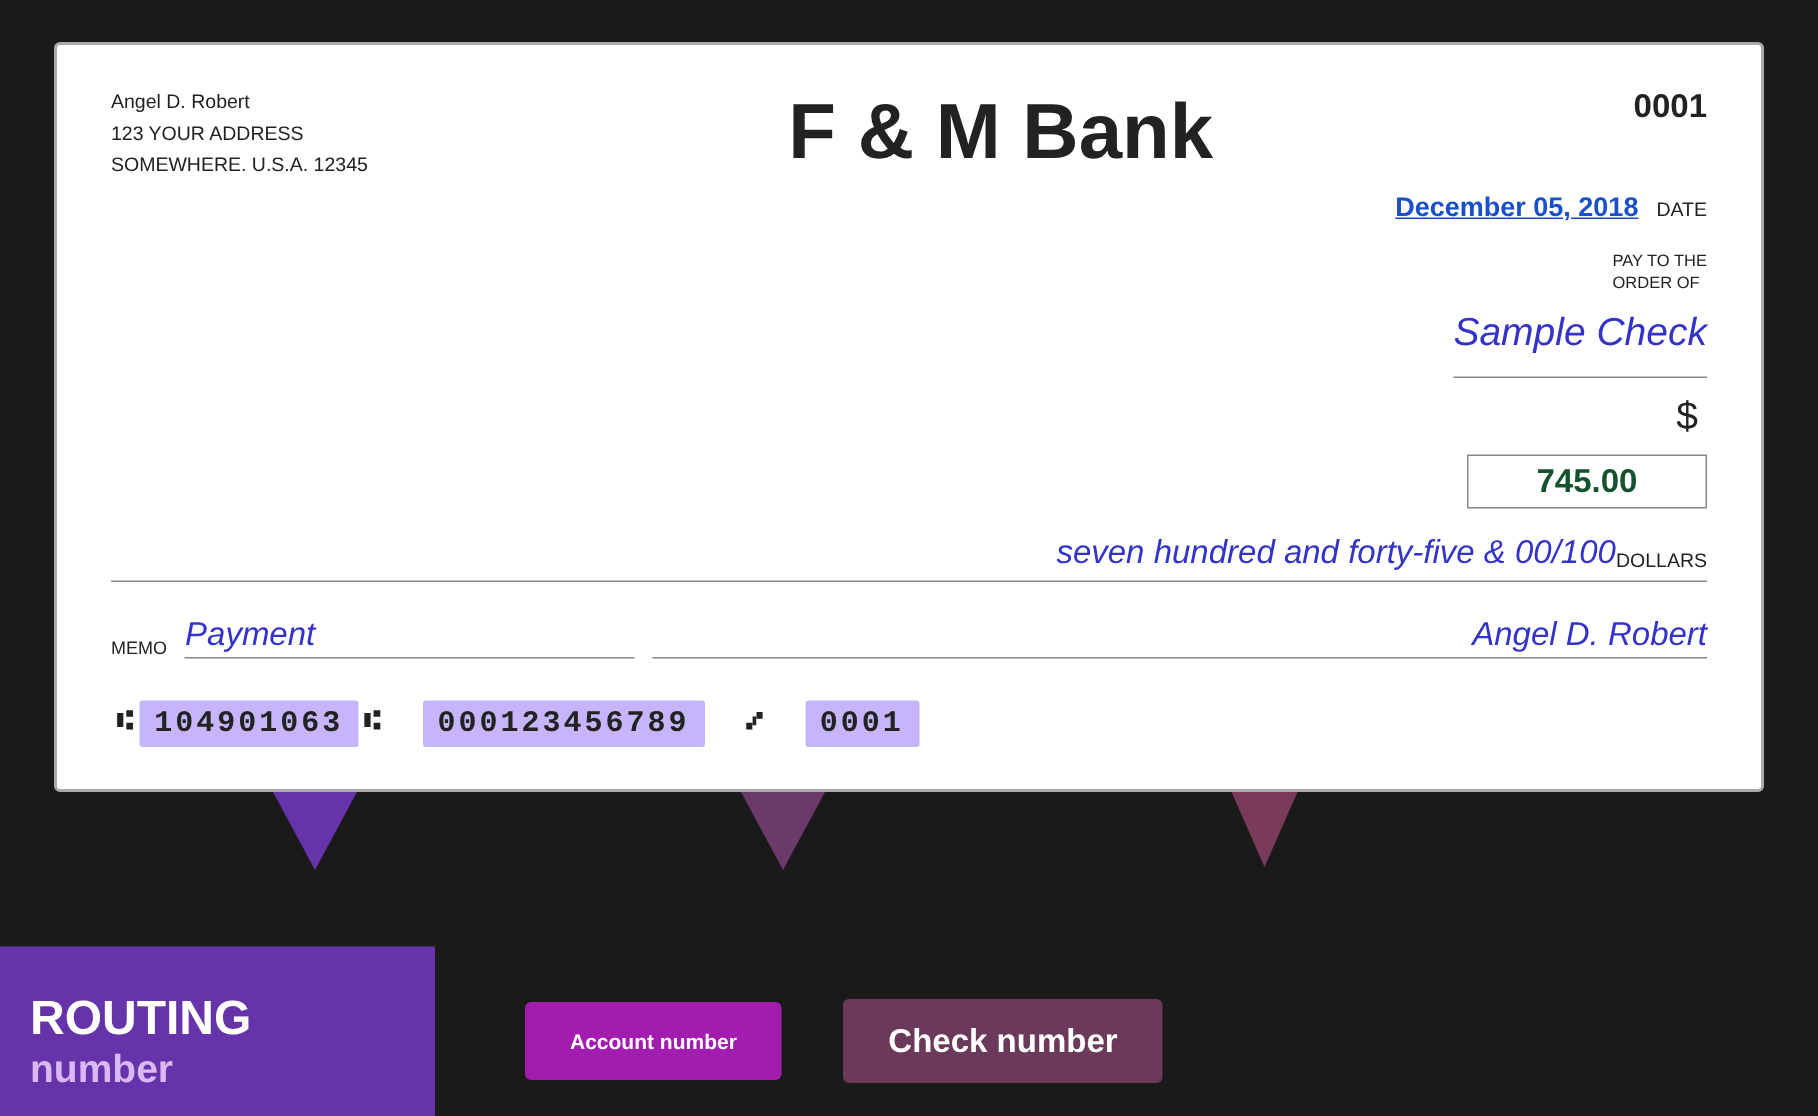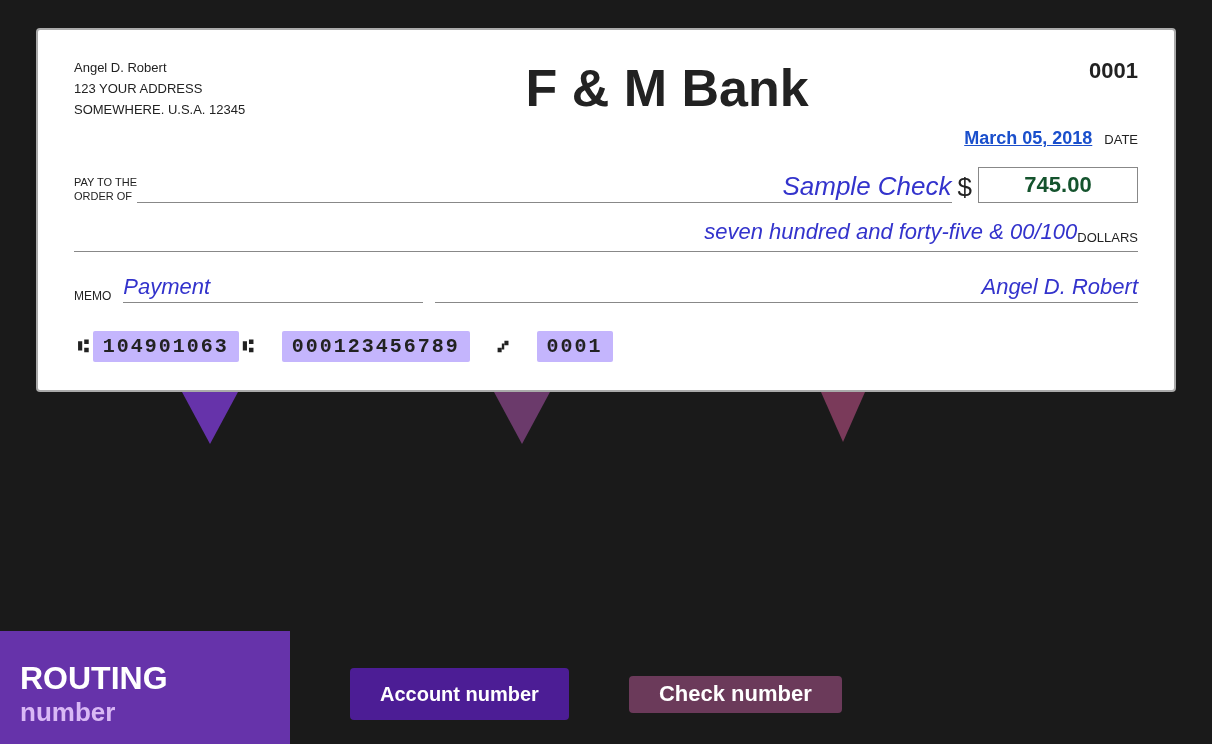--- a/index.html
+++ b/index.html
@@ -75,33 +75,35 @@
       font-size: 13px;
       color: #222;
       font-weight: normal;
     }
 
     
     .pay-to-row {
       display: flex;
       align-items: flex-end;
       margin-top: 18px;
+      gap: 10px;
+      flex-direction: column;
     }
 
     .pay-to-label {
       font-size: 11px;
       color: #222;
       line-height: 1.3;
       white-space: nowrap;
     }
 
     .pay-to-line {
       flex: 1;
       border-bottom: 1.5px solid #888;
-      padding-bottom: 0;
+      padding-bottom: 14px;
       text-align: right;
     }
 
     .pay-to-name {
       font-size: 26px;
       color: #3333cc;
       font-style: italic;
     }
 
     .dollar-sign {
@@ -289,62 +291,62 @@
       color: white;
     }
 
     .routing-label-bottom {
       font-size: 26px;
       color: #d9b8f5;
       font-weight: bold;
     }
 
     .account-label-box {
-      background-color: #4c1d95;
+      background-color: #a21caf;
       color: white;
       padding: 10px 30px;
-      font-size: 20px;
+      font-size: 14px;
       font-weight: bold;
       margin-left: 60px;
       border-radius: 4px;
       height: 52px;
       display: flex;
       align-items: center;
     }
 
     .check-label-box {
       background-color: #6b3a5a;
       color: white;
       padding: 10px 30px;
       font-size: 22px;
       font-weight: bold;
-      margin-left: 60px;
+      margin-left: 41px;
       border-radius: 4px;
-      height: 37px;
+      height: 56px;
       display: flex;
       align-items: center;
     }
   </style>
 </head>
 <body>
 
 <div class="check-wrapper">
 
   <div class="top-row">
     <div class="address-block">
       <div>Angel D. Robert</div>
       <div>123 YOUR ADDRESS</div>
       <div>SOMEWHERE. U.S.A. 12345</div>
     </div>
     <div class="bank-name">F &amp; M Bank</div>
     <div class="check-number-block">0001</div>
   </div>
 
   <div class="date-row">
-    <span class="date-value">March 05, 2018</span>
+    <span class="date-value">December 05, 2018</span>
     <span class="date-label">DATE</span>
   </div>
 
   <div class="pay-to-row">
     <div class="pay-to-label">
       <div>PAY TO THE</div>
       <div>ORDER OF</div>
     </div>
     <div class="pay-to-line">
       <span class="pay-to-name">Sample Check</span>

